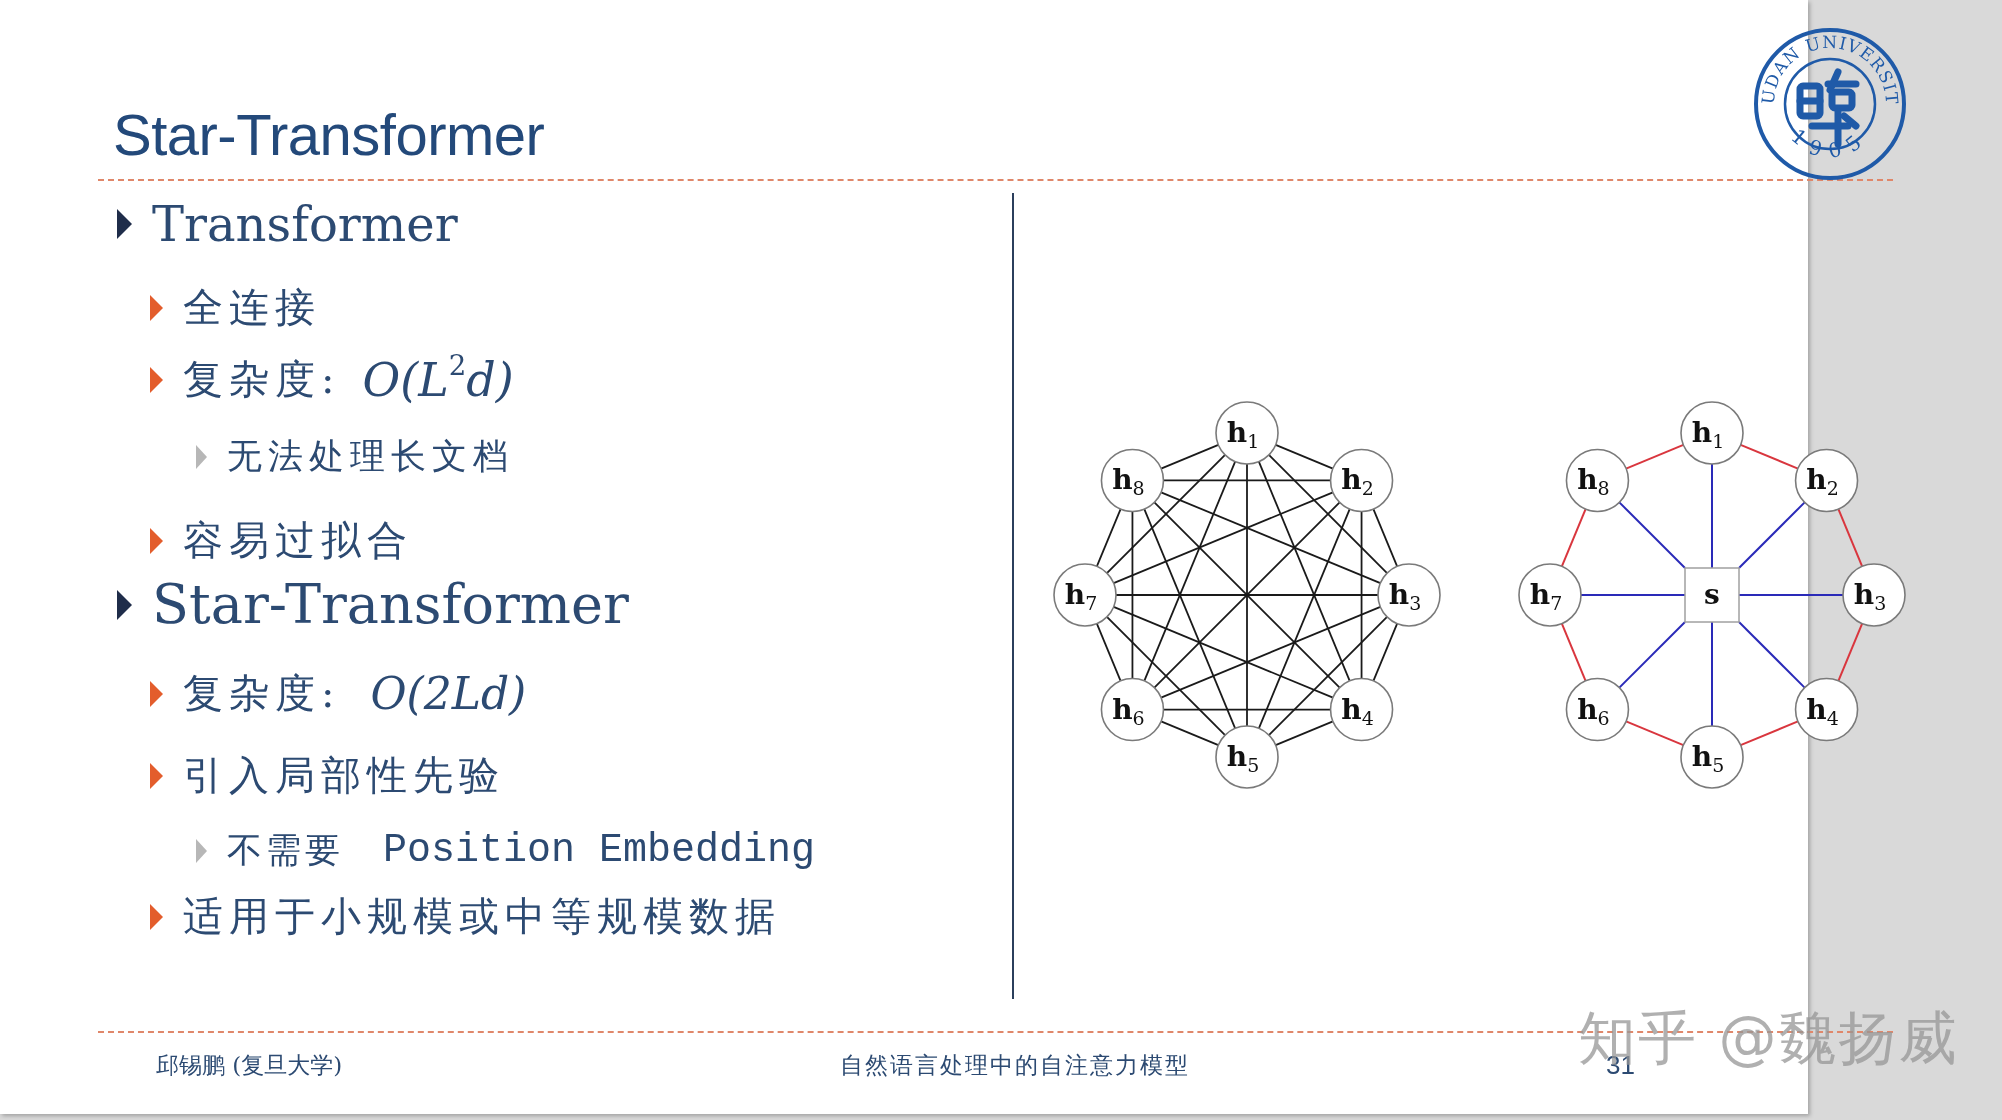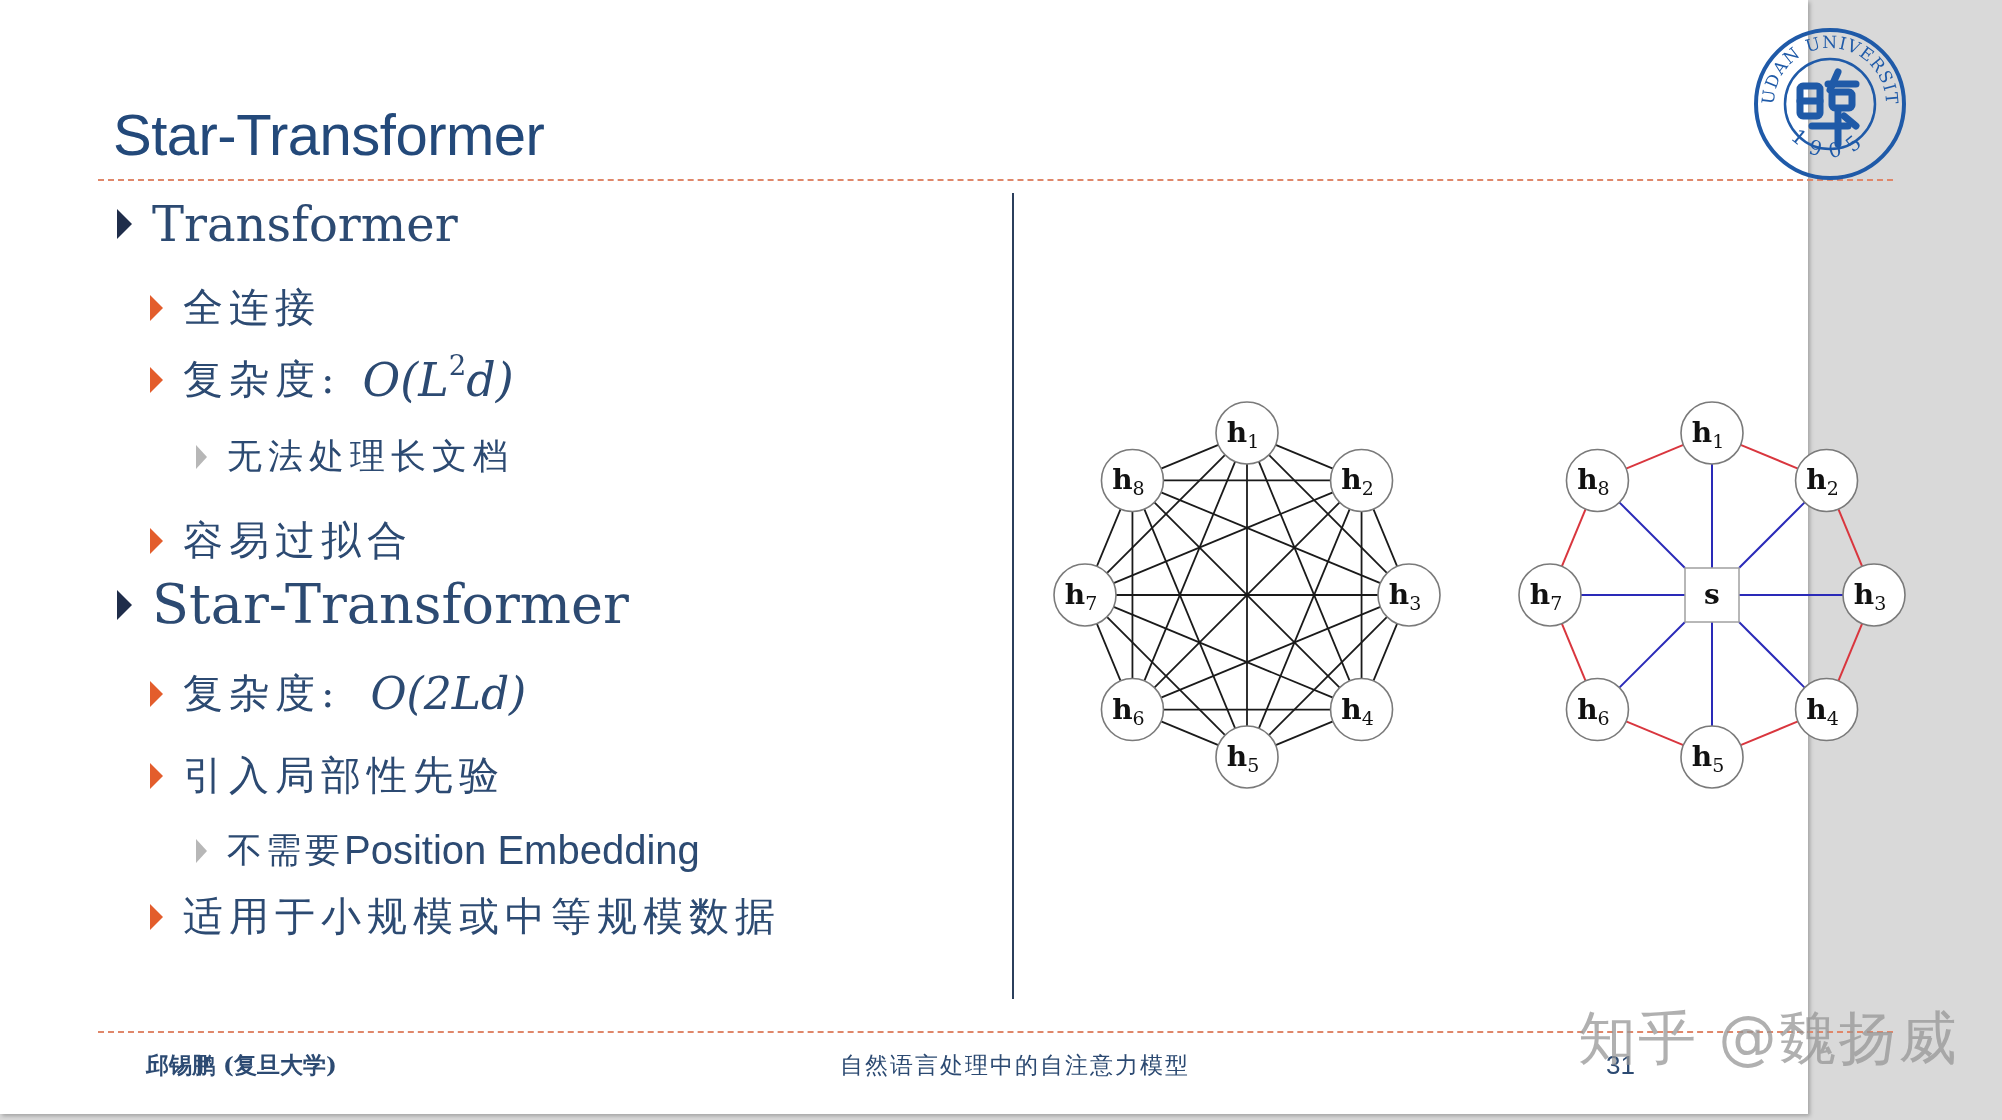--- a/index.html
+++ b/index.html
@@ -97,21 +97,21 @@
   </div>
 
   <div class="item l2 cjk" style="left:150px; top:748px;">
     <span class="bul bul-l2"></span>
     <span>引入局部性先验</span>
   </div>
 
   <div class="item l3" style="left:190px; top:827px;">
     <span class="bul bul-l3"></span>
     <span class="cjk" style="letter-spacing:4px;">不需要</span>
-    <span style="font-family:Liberation Sans, sans-serif; font-size:40px;">Position Embedding</span>
+    <span style="font-family:Liberation Mono, monospace; font-size:40px;margin-left:39px;">Position Embedding</span>
   </div>
 
   <div class="item l2 cjk" style="left:150px; top:889px;">
     <span class="bul bul-l2"></span>
     <span>适用于小规模或中等规模数据</span>
   </div>
 
   <svg class="graph" style="left:1040px; top:390px;" width="420" height="410" viewBox="1040 390 420 410">
     <g id="fc-edges" stroke="#1a1a1a" stroke-width="1.8">
         <line x1="1275.6402655078498" y1="444.8631864033178" x2="1332.911033044371" y2="468.5855150444615"></line>
@@ -200,18 +200,18 @@
         <circle cx="1597.4487014477793" cy="709.5512985522207" r="31" fill="#fff" stroke="#7a7a7a" stroke-width="1.6"></circle>
         <text x="1593.4487014477793" y="718.5512985522207" text-anchor="middle" class="node-label" fill="#111">h<tspan font-size="19" font-weight="normal" dy="6">6</tspan></text>
         <circle cx="1550" cy="595" r="31" fill="#fff" stroke="#7a7a7a" stroke-width="1.6"></circle>
         <text x="1546" y="604" text-anchor="middle" class="node-label" fill="#111">h<tspan font-size="19" font-weight="normal" dy="6">7</tspan></text>
         <circle cx="1597.4487014477793" cy="480.4487014477793" r="31" fill="#fff" stroke="#7a7a7a" stroke-width="1.6"></circle>
         <text x="1593.4487014477793" y="489.4487014477793" text-anchor="middle" class="node-label" fill="#111">h<tspan font-size="19" font-weight="normal" dy="6">8</tspan></text>
       </g>
   </svg>
 
   <div class="abs dash-h" style="left:98px; top:1031px; width:1795px;"></div>
-  <div class="abs footer" style="left:146px; top:1050px;font-weight:bold;">邱锡鹏 (复旦大学)</div>
+  <div class="abs footer" style="left:156px; top:1050px;">邱锡鹏 (复旦大学)</div>
   <div class="abs footer" style="left:796px; top:1050px; letter-spacing:2px;margin-left:44px;">自然语言处理中的自注意力模型</div>
   <div class="abs footer" style="left:1606px; top:1050px; font-family:'Liberation Sans', sans-serif; font-size:26px;">31</div>
 
   <div class="abs watermark">知乎 @魏扬威</div>
 </div>
 
 </body></html>

